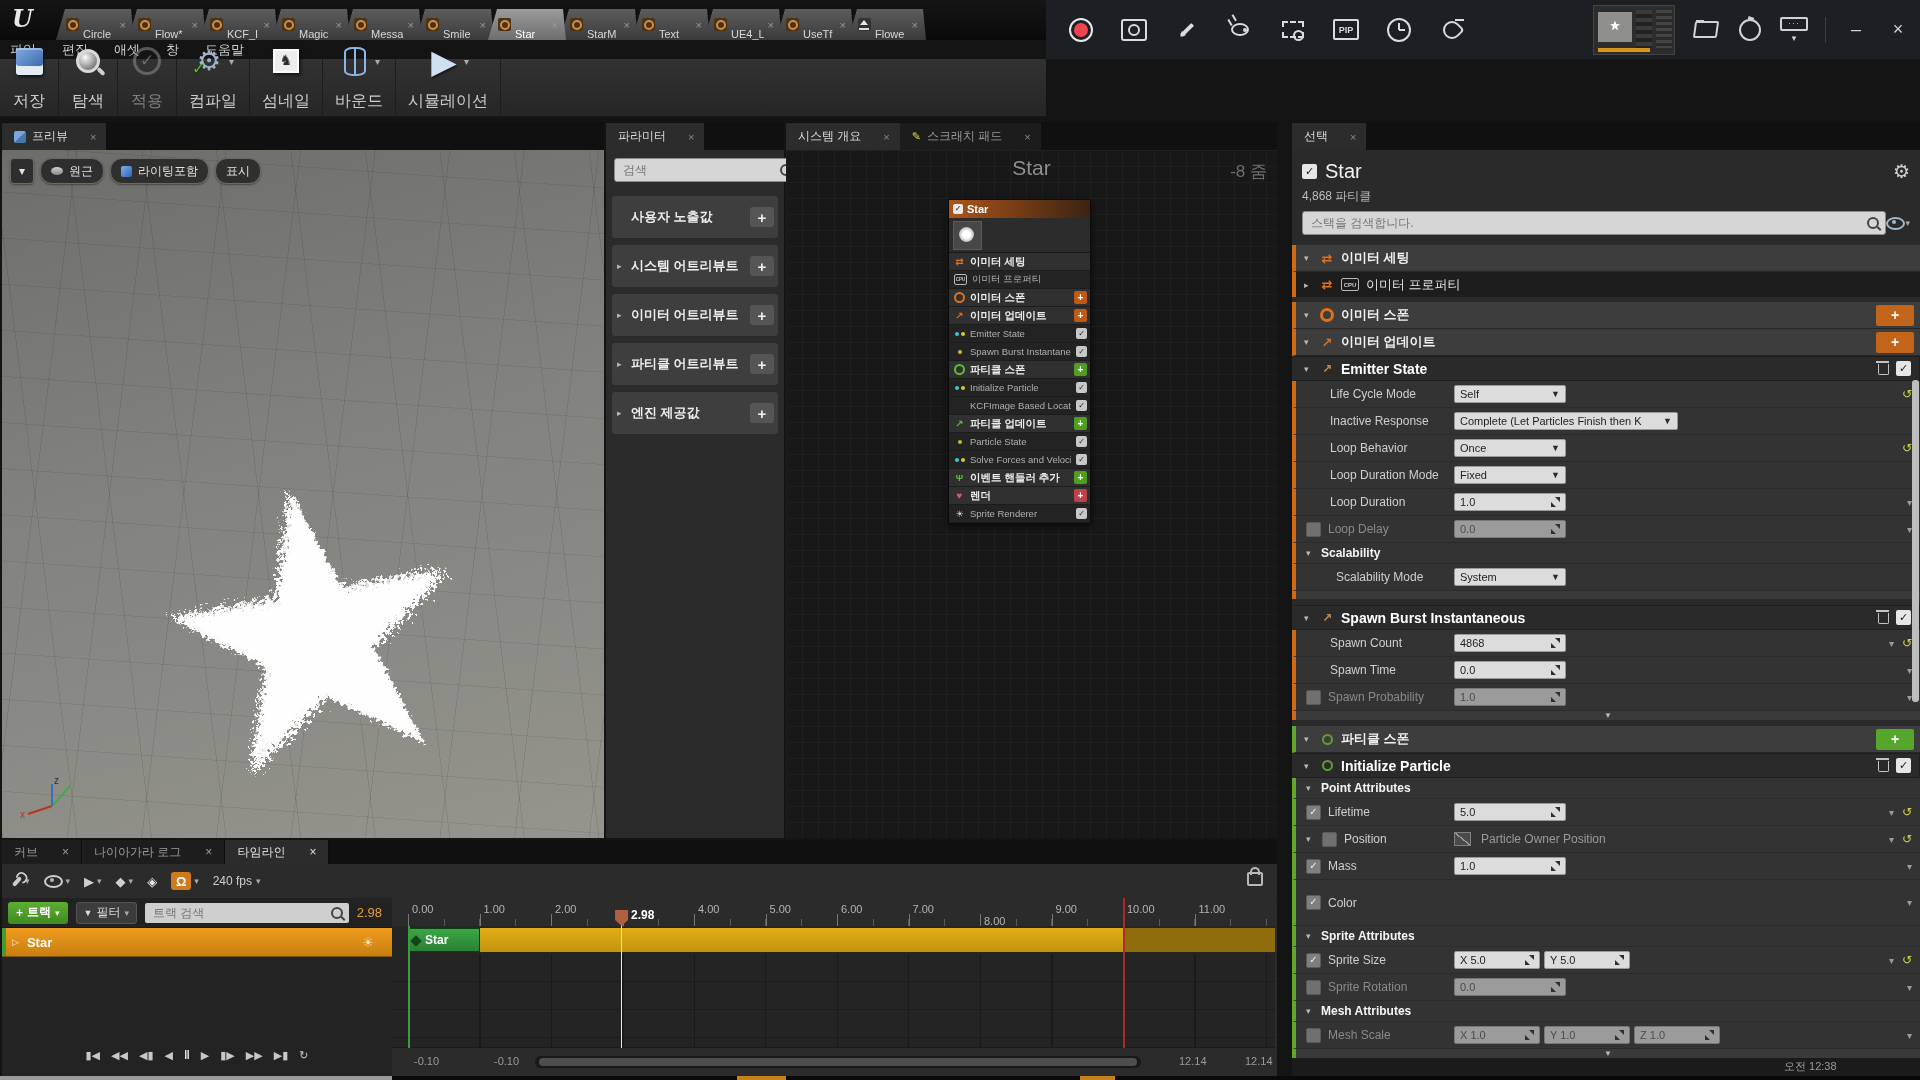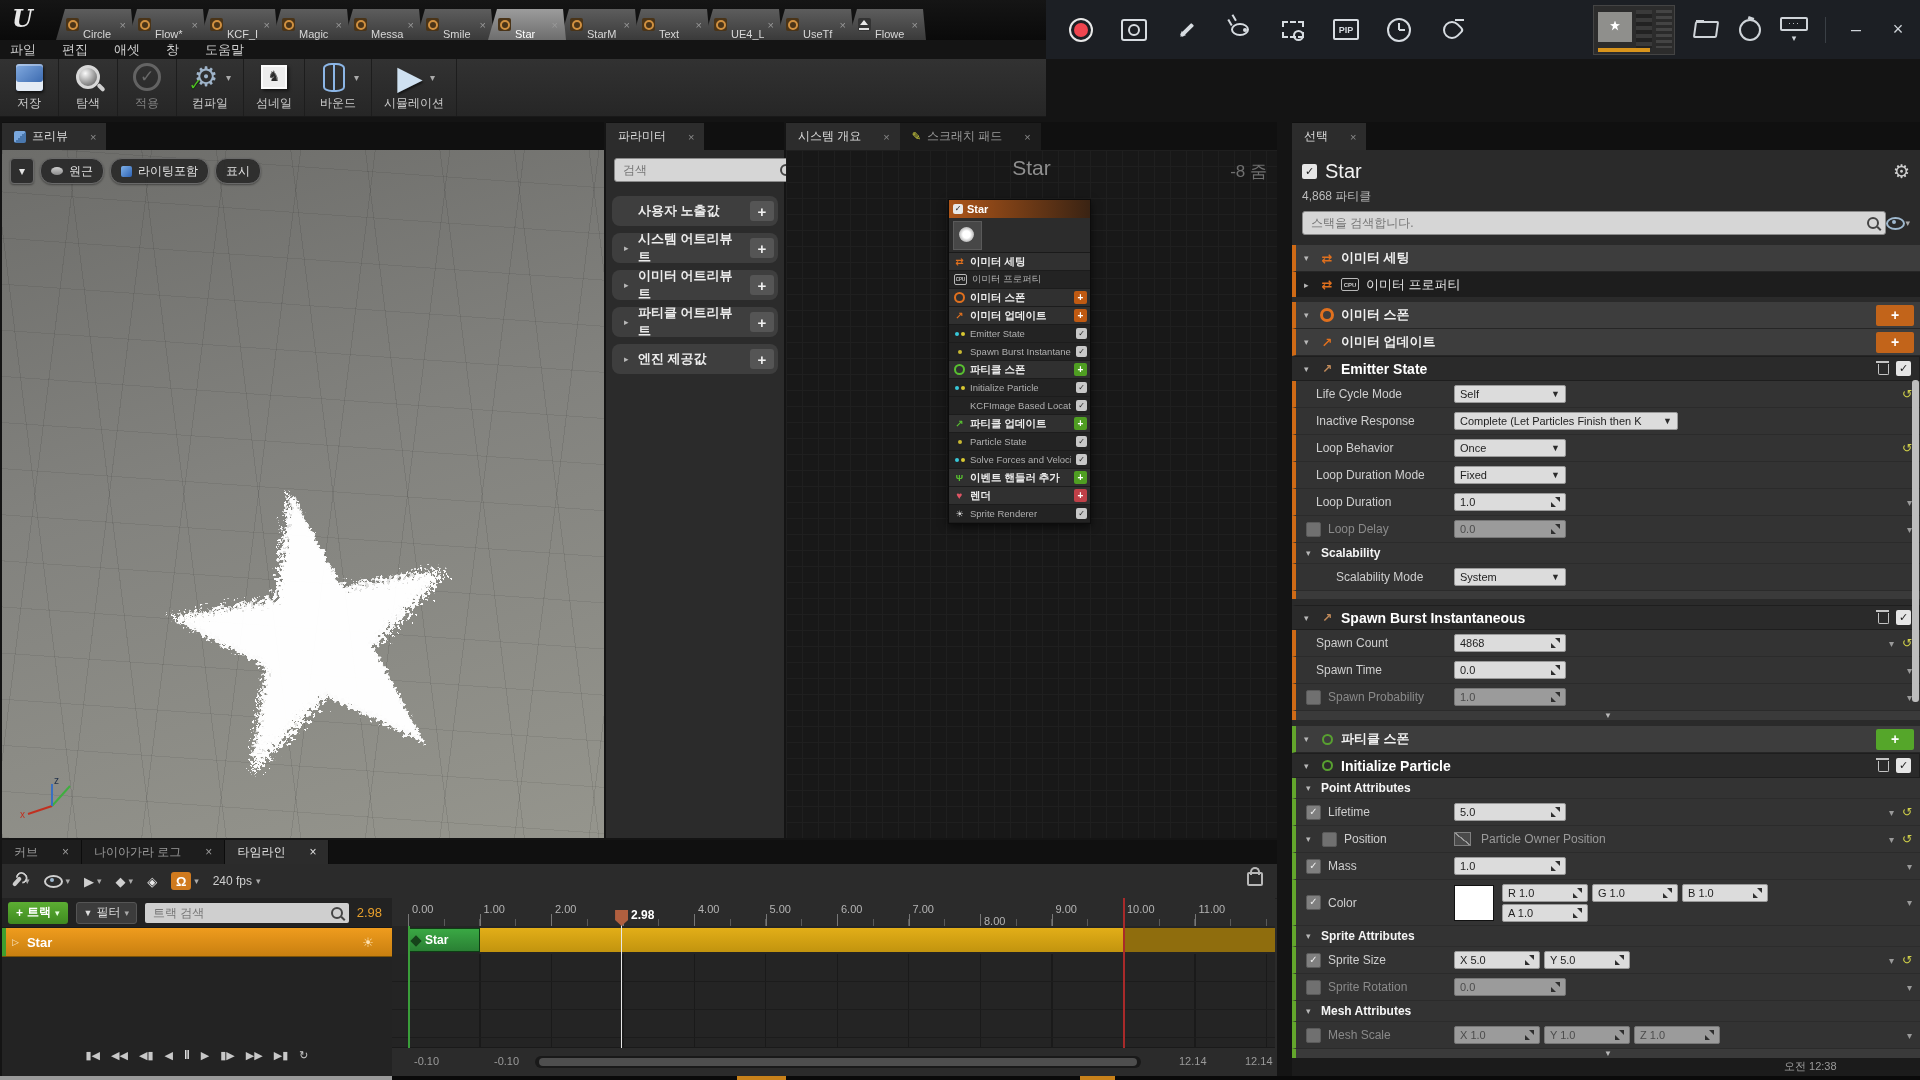--- a/index.html
+++ b/index.html
@@ -58,21 +58,21 @@
   .ric-keyboard{flex-direction:column;gap:2px;}
   .ric-keyboard::before{content:"···";letter-spacing:1px;display:block;width:24px;height:13px;border:2px solid #cfd4d9;border-radius:2px;font-size:9px;line-height:8px;text-align:center;color:#cfd4d9;}
   .ric-keyboard::after{content:"▾";font-size:9px;color:#cfd4d9;}
   #rec-sep{width:1px;height:26px;background:#3a3f45;}
   .winbtn{font-size:18px;color:#cfd4d9;width:24px;text-align:center;}
 
   
   #main-toolbar{position:absolute;left:0;top:59px;width:1046px;height:57px;background:linear-gradient(180deg,#323232,#262626);display:flex;align-items:stretch;border-bottom:1px solid #191919;}
   .tb-btn{display:flex;flex-direction:column;align-items:center;justify-content:flex-end;padding:3px 12px 4px 12px;border-right:1px solid #1d1d1d;position:relative;}
   .tb-btn .row{display:flex;align-items:center;gap:3px;}
-  .tb-label{font-size:12px;color:#cccccc;margin-top:2px;}
+  .tb-label{font-size:16px;color:#cccccc;margin-top:14px;}
   .tb-btn.disabled .tb-label{color:#808080;}
   .tb-btn.disabled .tbi{opacity:.55;}
   .tb-caret{color:#aaa;font-size:10px;}
   .tbi{position:relative;height:32px;min-width:34px;display:flex;align-items:center;justify-content:center;}
   .tbi.save-icon::before{content:"";width:27px;height:27px;border-radius:3px;background:linear-gradient(140deg,#83abe0,#2d5da6);box-shadow:inset 0 -9px 0 0 #e4ebf4,inset 0 2px 0 0 rgba(255,255,255,.35),1px 2px 3px rgba(0,0,0,.6);}
   .tbi.browse-icon::before{content:"";width:18px;height:18px;border-radius:50%;border:3px solid #d8d8d8;background:radial-gradient(circle at 35% 30%,#fafafa,#9a9a9a 55%,#4f4f4f);}
   .tbi.browse-icon::after{content:"";position:absolute;right:2px;bottom:1px;width:4px;height:9px;border-radius:2px;background:#cfcfcf;transform:rotate(-45deg);}
   .tbi.apply-icon::before{content:"✓";display:block;width:22px;height:22px;border:3px solid #8f8f8f;border-radius:50%;color:#9a9a9a;font-size:17px;font-weight:bold;line-height:21px;text-align:center;}
   .tbi.compile-icon::before{content:"⚙";font-size:27px;color:#9fb4c9;}
   .tbi.compile-icon::after{content:"✓";position:absolute;left:0;bottom:-1px;color:#4fc321;font-size:16px;font-weight:bold;text-shadow:0 1px 1px #08200a;}
@@ -105,21 +105,21 @@
   
   #param-search-row{display:flex;align-items:center;gap:8px;padding:8px 8px 4px 8px;}
   .searchbox{flex:1;height:22px;background:#d6d6d6;border-radius:3px;border:1px solid #8a8a8a;display:flex;align-items:center;padding:0 6px;color:#1d1d1d;}
   .searchbox input{border:0;background:transparent;outline:none;flex:1;font-size:12px;color:#222;font-family:inherit;}
   .mag{width:8px;height:8px;border:2px solid #444;border-radius:50%;position:relative;flex:0 0 auto;}
   .mag::after{content:"";position:absolute;right:-3px;bottom:-4px;width:2px;height:5px;background:#444;transform:rotate(-45deg);}
   .eye{width:15px;height:9px;border:2px solid #9fb9cf;border-radius:60% 60%;position:relative;}
   .eye::after{content:"";position:absolute;left:4px;top:1px;width:4px;height:4px;background:#9fb9cf;border-radius:50%;}
   .ddc{color:#aaa;font-size:9px;}
   #param-sections{padding:10px 6px;display:flex;flex-direction:column;gap:7px;}
-  .param-row{height:30px;background:#3e3e3e;border-radius:8px;display:flex;align-items:center;padding:0 4px 0 12px;gap:6px;}
+  .param-row{height:42px;background:#3e3e3e;border-radius:3px;display:flex;align-items:center;padding:0 4px 0 5px;gap:6px;}
   .param-row .pexp{color:#b8b8b8;font-size:9px;width:8px;}
   .param-row .plabel{flex:1;color:#ececec;font-weight:bold;font-size:13px;}
   .pbtn{width:24px;height:20px;background:#555;border-radius:3px;color:#f0f0f0;font-size:15px;font-weight:bold;display:flex;align-items:center;justify-content:center;}
 
   
   #graph{position:absolute;left:0;top:28px;right:0;bottom:0;background:#181818;overflow:hidden;
     background-image:linear-gradient(#1f1f1f 1px,transparent 1px),linear-gradient(90deg,#1f1f1f 1px,transparent 1px),linear-gradient(#0d0d0d 1px,transparent 1px),linear-gradient(90deg,#0d0d0d 1px,transparent 1px);
     background-size:16px 16px,16px 16px,128px 128px,128px 128px;}
   #graph-title{position:absolute;left:0;right:0;top:6px;text-align:center;font-size:21px;color:#8f8f8f;}
   #graph-zoom{position:absolute;right:10px;top:10px;font-size:17px;color:#6f6f6f;}
@@ -176,21 +176,21 @@
   .sico.ring-o::after{content:"";width:8px;height:8px;border:3px solid #e0701e;border-radius:50%;}
   .sico.ring-g::after{content:"";width:7px;height:7px;border:2px solid #58a030;border-radius:50%;}
   .sico.arrow-o{color:#e0701e;font-size:13px;}
   .sico.arrow-dim{color:#c08a5a;font-size:12px;}
   .sico.cpu{width:16px;height:11px;border:1px solid #b8b8b8;border-radius:2px;font-size:6px;color:#ccc;line-height:10px;text-align:center;font-weight:bold;}
   .bigplus{margin-left:auto;width:38px;height:21px;border-radius:2px;color:#fff;font-weight:bold;font-size:14px;display:flex;align-items:center;justify-content:center;}
   .bigplus.o{background:#c2641a;} .bigplus.g{background:#55a62a;}
   .modend{margin-left:auto;display:flex;align-items:center;gap:7px;}
   .trash{width:9px;height:10px;border:1px solid #c4c4c4;border-top:0;border-radius:0 0 2px 2px;position:relative;margin-top:2px;}
   .trash::before{content:"";position:absolute;left:-3px;top:-3px;width:13px;height:2px;background:#c4c4c4;}
-  .plbl{width:158px;padding-left:20px;color:#cfcfcf;font-size:12px;display:flex;align-items:center;gap:7px;box-sizing:border-box;}
+  .plbl{width:158px;padding-left:34px;color:#cfcfcf;font-size:12px;display:flex;align-items:center;gap:7px;box-sizing:border-box;}
   .plbl.noind{padding-left:10px;}
   .plbl .cb{width:13px;height:13px;border-radius:2px;background:#7f7f7f;border:1px solid #5a5a5a;flex:0 0 13px;color:#efefef;font-size:10px;line-height:12px;text-align:center;font-weight:bold;}
   .plbl .cb.off{background:#707070;color:transparent;}
   .plbl.dim{color:#8a8a8a;}
   .fldarea{display:flex;align-items:center;gap:4px;}
   .fld{height:18px;background:#dcdcdc;border-radius:2px;color:#1e1e1e;font-size:11px;display:flex;align-items:center;padding:0 5px;position:relative;box-sizing:border-box;border:1px solid #9a9a9a;}
   .fld.w110{width:112px;} .fld.w222{width:224px;} .fld.w84{width:86px;}
   .fld.dis{background:#9b9b9b;color:#4c4c4c;border-color:#777;}
   .fld .dda{margin-left:auto;color:#2a2a2a;font-size:9px;}
   .dragw{margin-left:auto;position:relative;width:9px;height:12px;}
@@ -851,33 +851,20 @@
           </div>
           <div class="rowend">
             <span class="caret-end">▾</span>
           </div>
         </div>
         <div class="srow prop tall acc-g">
           <div class="plbl noind">
             <span class="cb">✓</span>
             <span>Color</span>
           </div>
-          <div class="fldarea">
-            <span class="swatch"></span>
-            <div class="colcol">
-              <div class="colrow">
-                <div class="fld w84">R 1.0<i class="dragw"></i></div>
-                <div class="fld w84">G 1.0<i class="dragw"></i></div>
-                <div class="fld w84">B 1.0<i class="dragw"></i></div>
-              </div>
-              <div class="colrow">
-                <div class="fld w84">A 1.0<i class="dragw"></i></div>
-              </div>
-            </div>
-          </div>
           <div class="rowend">
             <span class="caret-end">▾</span>
           </div>
         </div>
         <div class="srow sub acc-g">
           <span class="sexp">▾</span>
           <span>Sprite Attributes</span>
         </div>
         <div class="srow prop acc-g">
           <div class="plbl noind">

